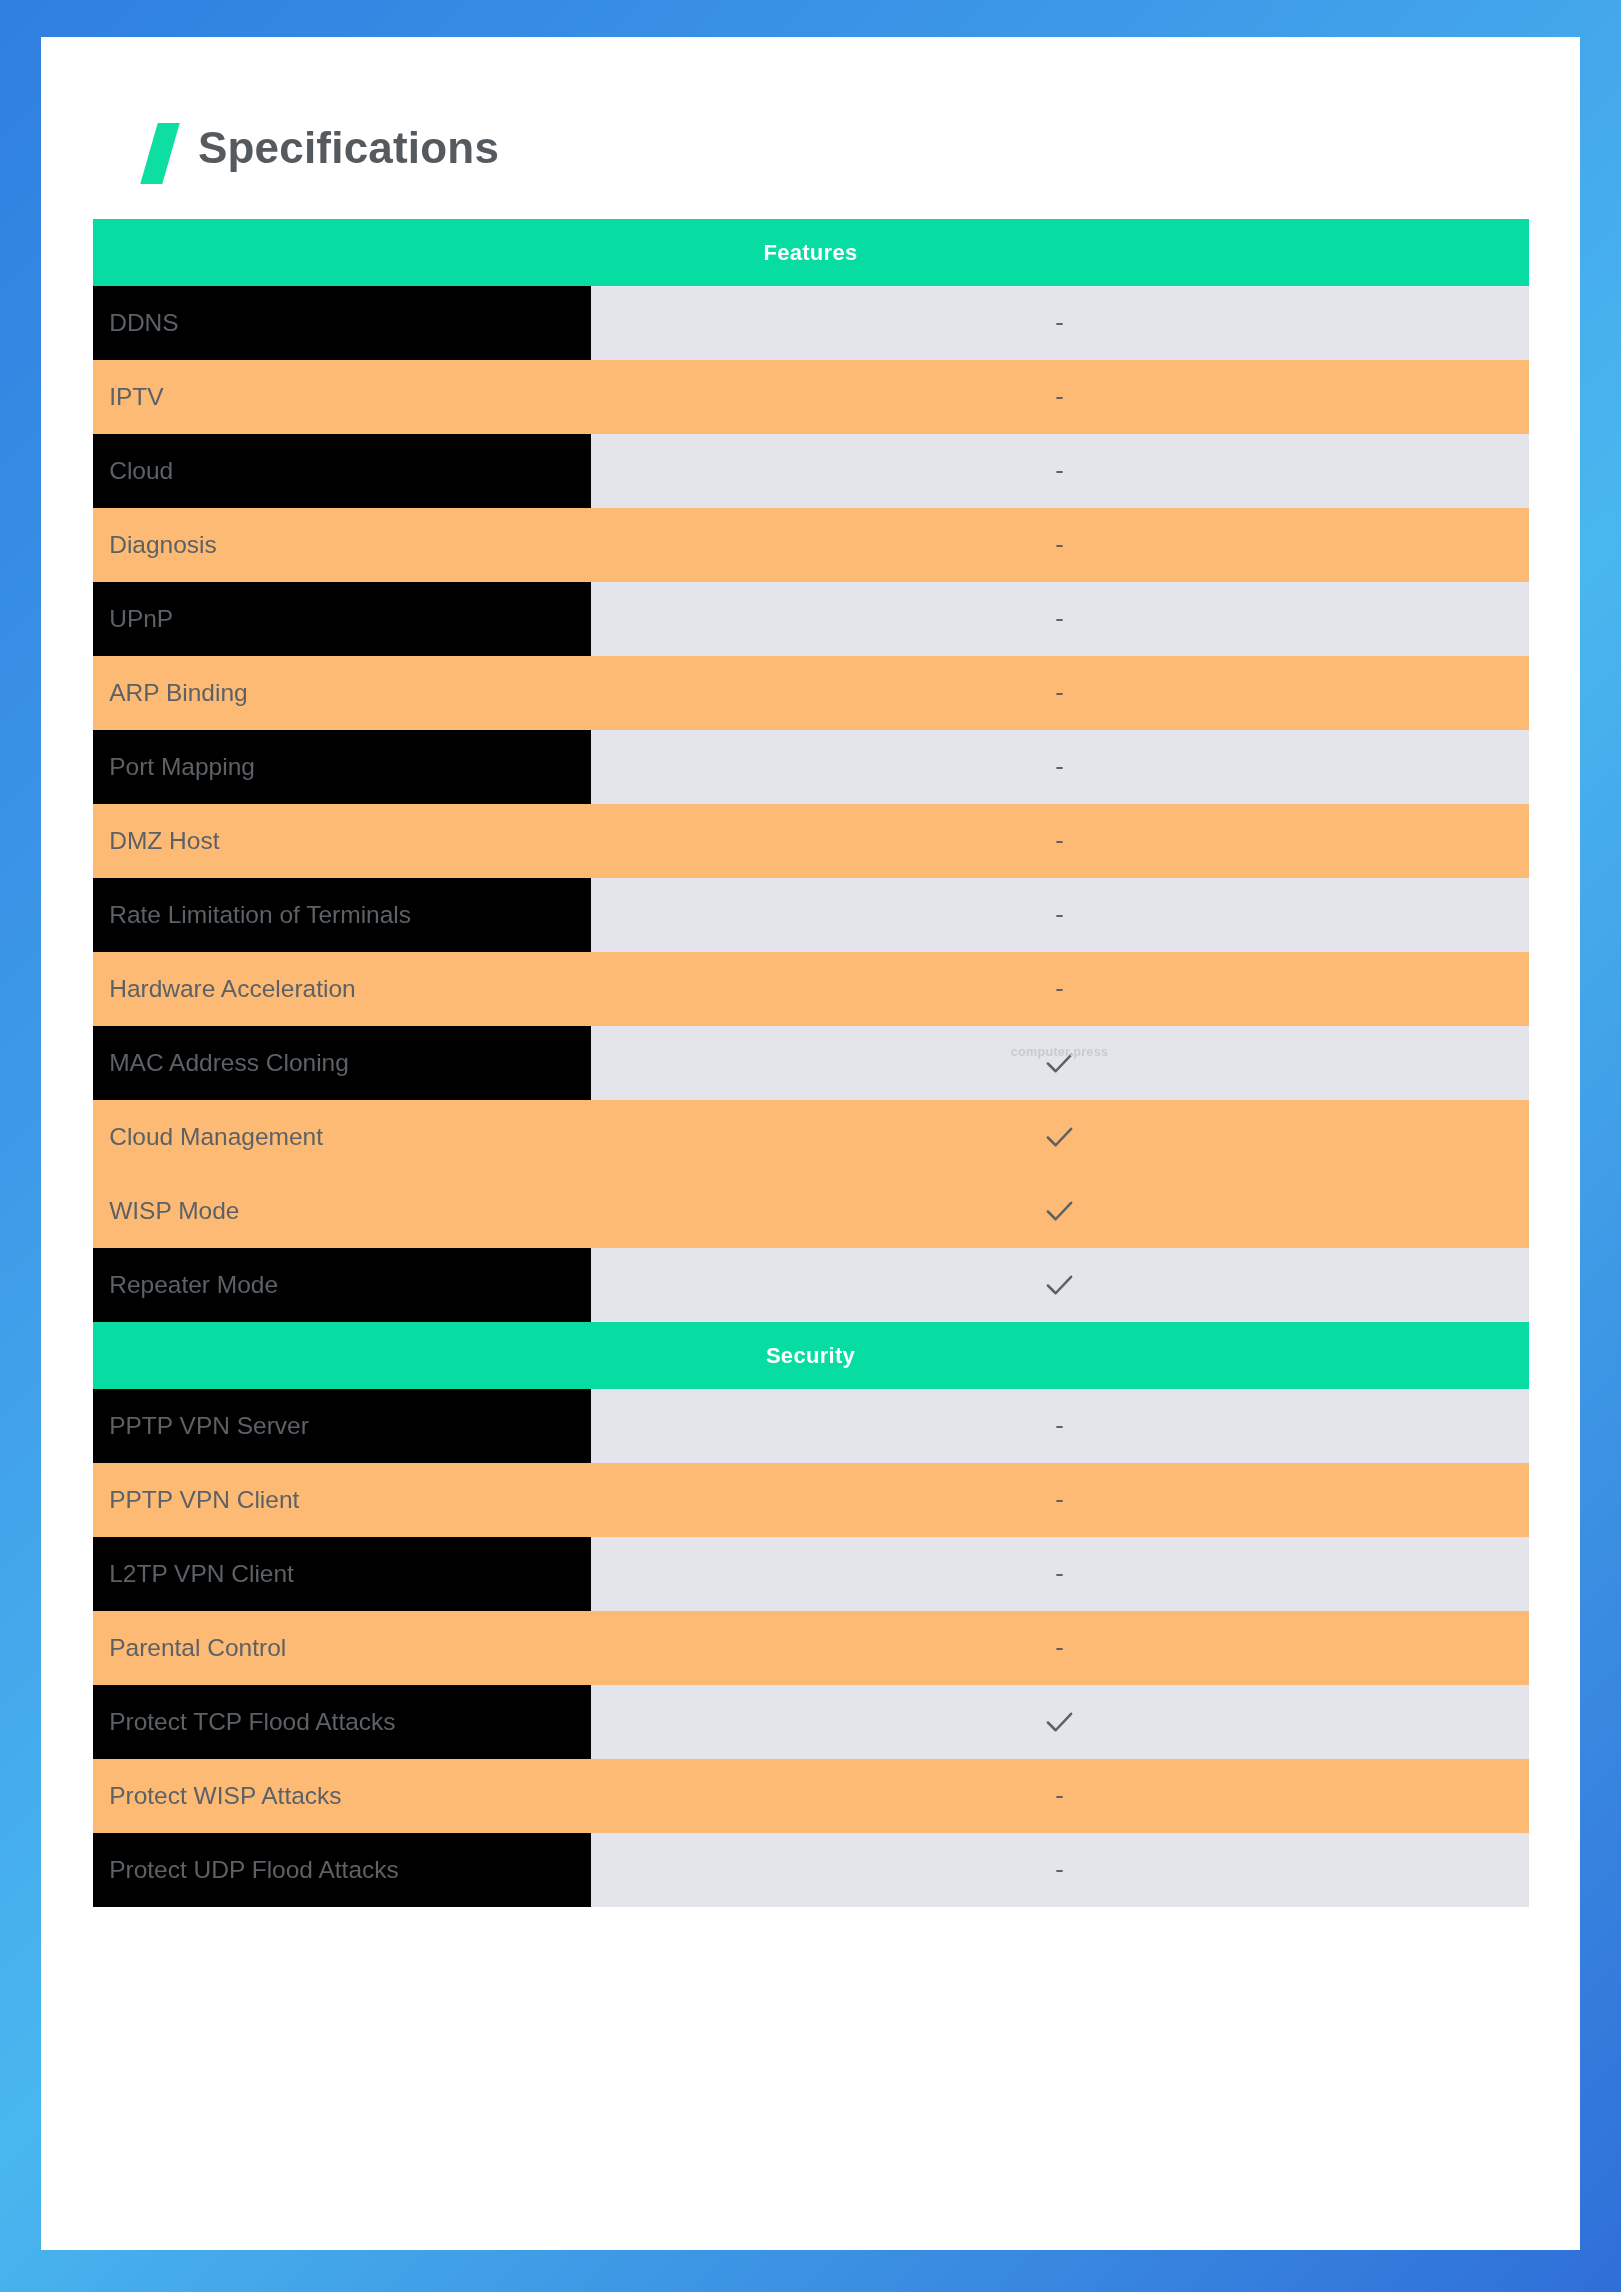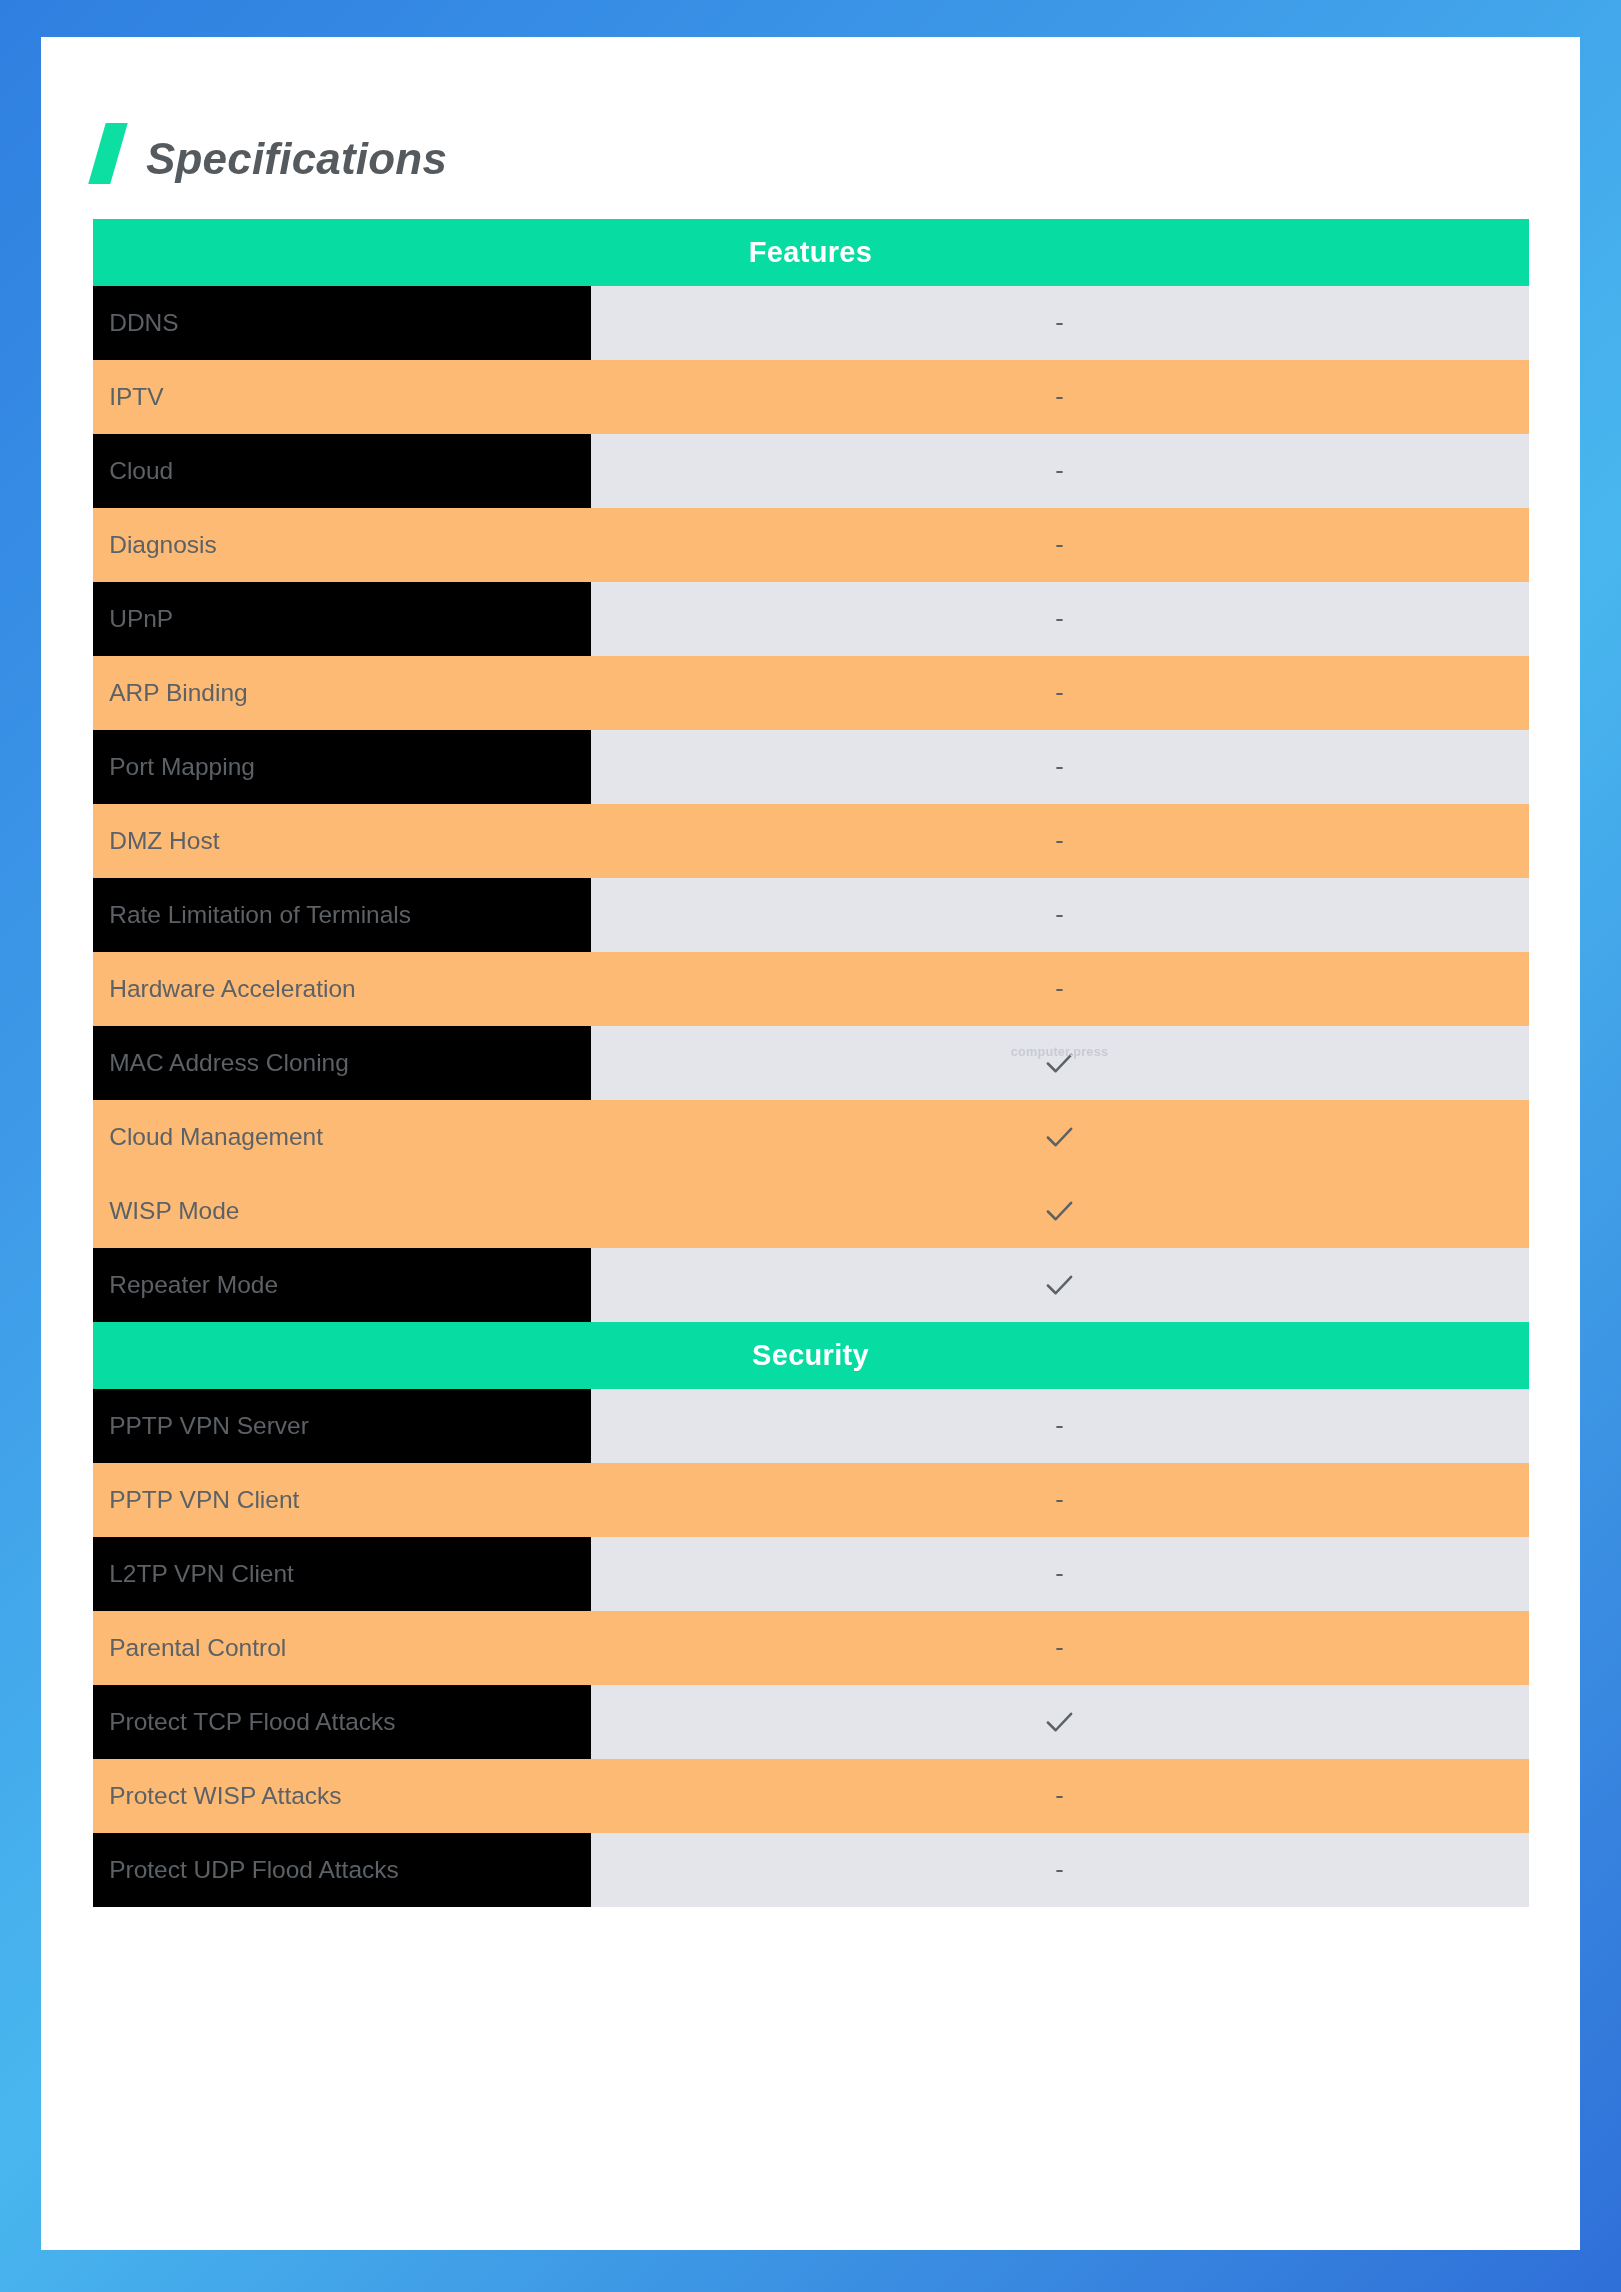--- a/index.html
+++ b/index.html
@@ -17,23 +17,22 @@
     position: absolute;
     left: 41px;
     top: 37px;
     width: 1539px;
     height: 2213px;
     background: #ffffff;
     box-sizing: border-box;
   }
   .header {
     display: flex;
-    align-items: flex-end;
-    padding: 86px 0 0 56px;
-    font-style: italic;
+    align-items: flex-start;
+    padding: 86px 0 0 108px;
   }
   .slash {
     width: 21.6px;
     height: 61px;
     background: #0ddfa2;
     transform: skewX(-16deg);
     margin-right: 27.4px;
     flex: none;
   }
   .title {
@@ -42,21 +41,21 @@
     color: #555a5e;
     letter-spacing: 0.2px;
   }
   .table {
     margin: 35px auto 0 auto;
     width: 1436px;
   }
   .section-head {
     background: #07dca2;
     color: #ffffff;
-    font-size: 29px;
+    font-size: 22px;
     font-weight: bold;
     text-align: center;
     height: 67px;
     line-height: 67px;
     letter-spacing: 0.3px;
   }
   .row {
     display: flex;
     height: 74px;
     align-items: stretch;

